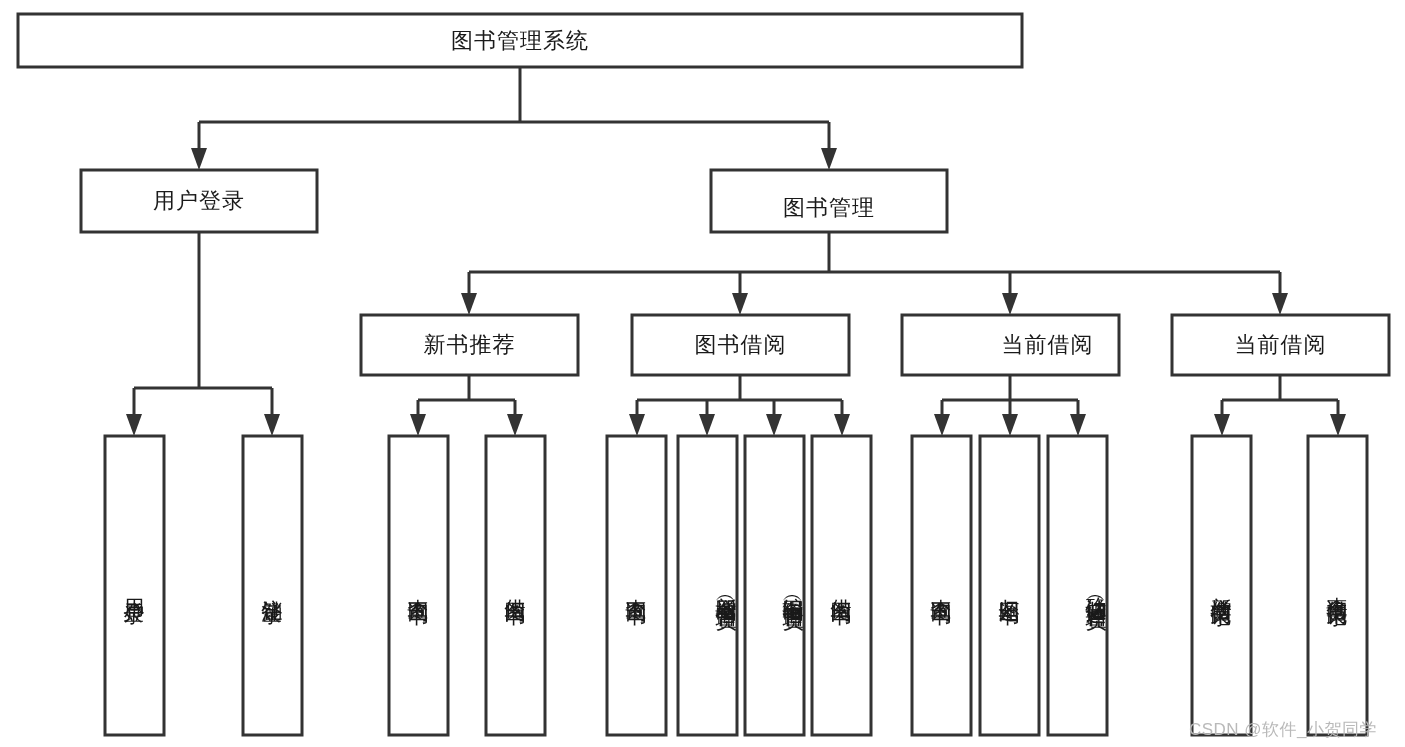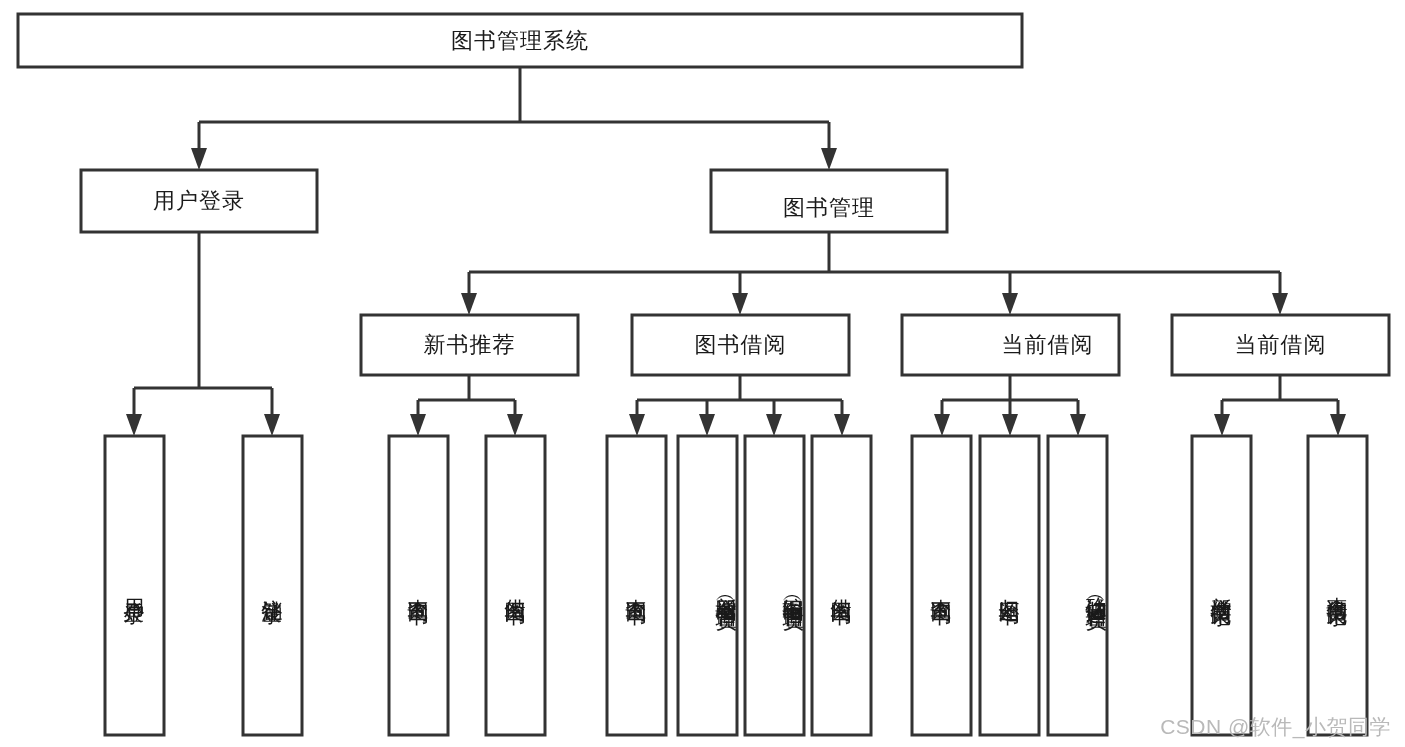--- a/index.html
+++ b/index.html
@@ -64,24 +64,24 @@
     font-family: Liberation Serif, serif;
     font-size: 22px;
     color: #1a1a1a;
     letter-spacing: 1px;
     white-space: nowrap;
     pointer-events: none;
     border-radius: 20px;
   }
   #watermark {
     position: absolute;
-    right: 14px;
+    right: 28px;
     bottom: 6px;
     font-family: "Liberation Sans", "DejaVu Sans", sans-serif;
-    font-size: 21px;
+    font-size: 17px;
     color: #b9b9b9;
     letter-spacing: 0.5px;
     white-space: nowrap;
     user-select: none;
     margin-left: 40px;
   }
 </style>
 </head>
 <body>
 

